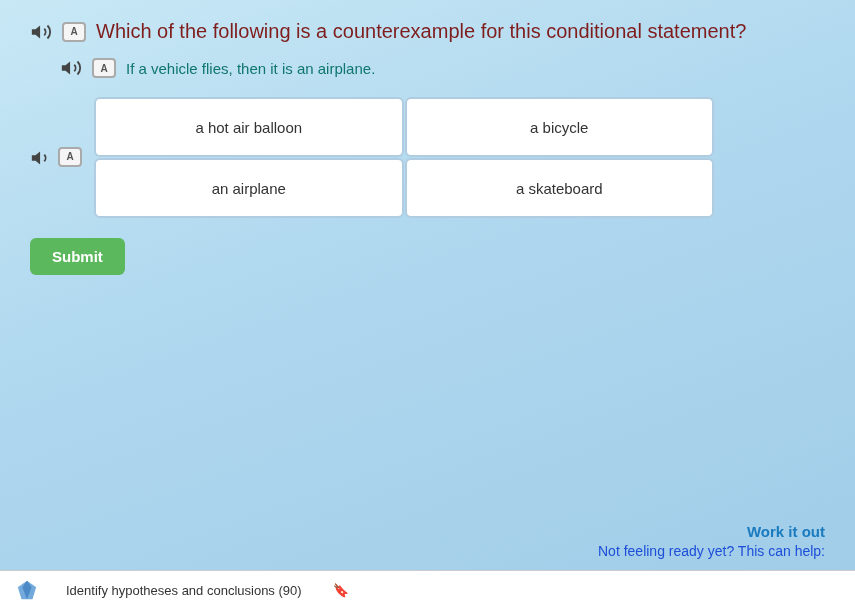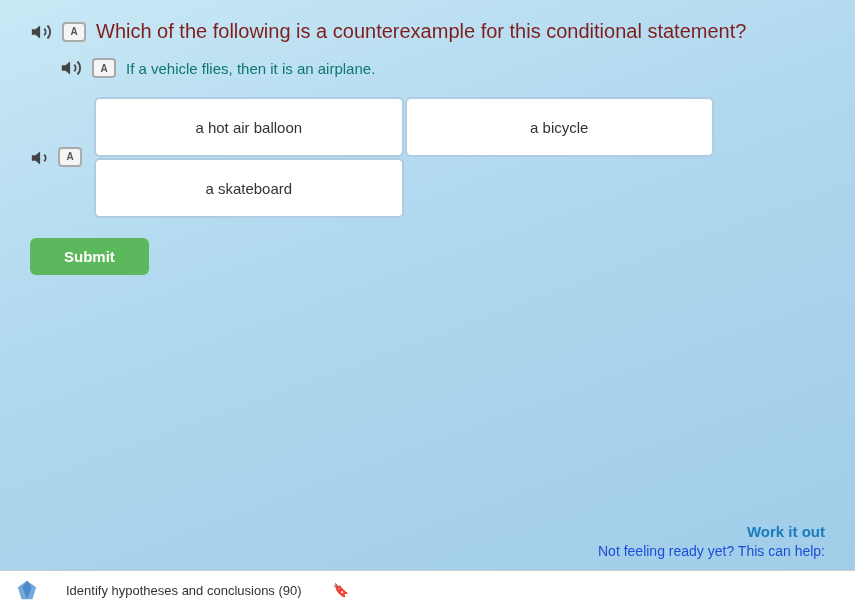--- a/index.html
+++ b/index.html
@@ -95,21 +95,21 @@
       align-items: center;
       justify-content: center;
       transition: background 0.15s, border-color 0.15s;
     }
 
     .submit-btn {
       background: #5cb85c;
       color: white;
       border: none;
       border-radius: 6px;
-      padding: 10px 34px;
+      padding: 10px 22px;
       font-size: 15px;
       font-weight: bold;
       cursor: pointer;
       align-self: flex-start;
       margin-top: 6px;
     }
 
     .work-it-out-section {
       position: absolute;
       bottom: 50px;
@@ -212,20 +212,21 @@
           <polygon points="11,5 6,9 2,9 2,15 6,15 11,19" fill="#444" stroke="none"></polygon>
           <path d="M15.54,8.46a5,5,0,0,1,0,7.07" stroke="#444" stroke-width="2" fill="none"></path>
         </svg>
       </span>
       <span class="translate-box">A</span>
     </div>
 
     <div class="answers-grid">
       <button class="answer-btn">a hot air balloon</button>
       <button class="answer-btn">a bicycle</button>
+      <button class="answer-btn">an airplane</button>
       <button class="answer-btn">a skateboard</button>
     </div>
   </div>
 
   <button class="submit-btn">Submit</button>
 
 </div>
 
 <div class="work-it-out-section">
   <a class="work-it-out-link" href="#">Work it out</a>

